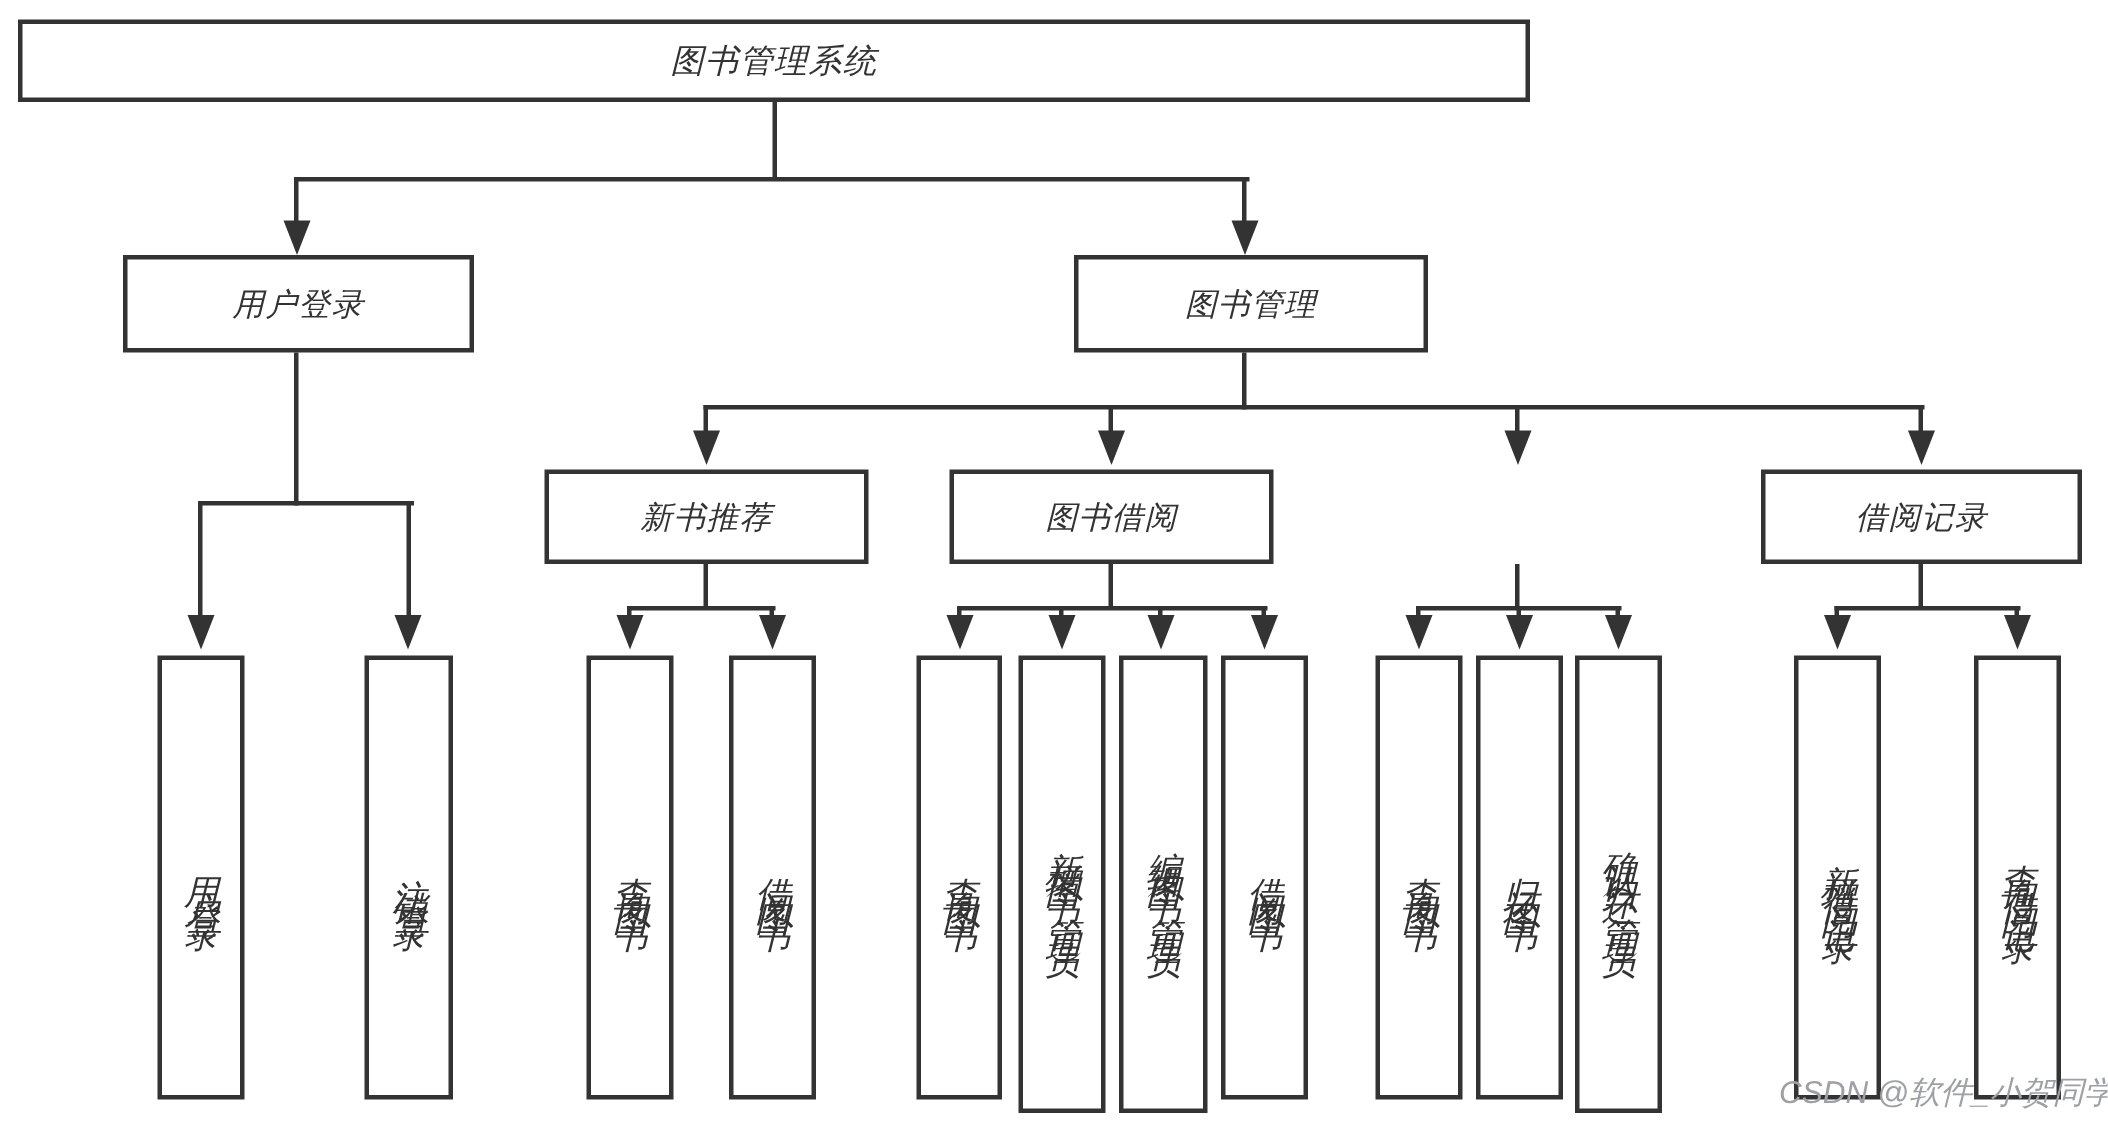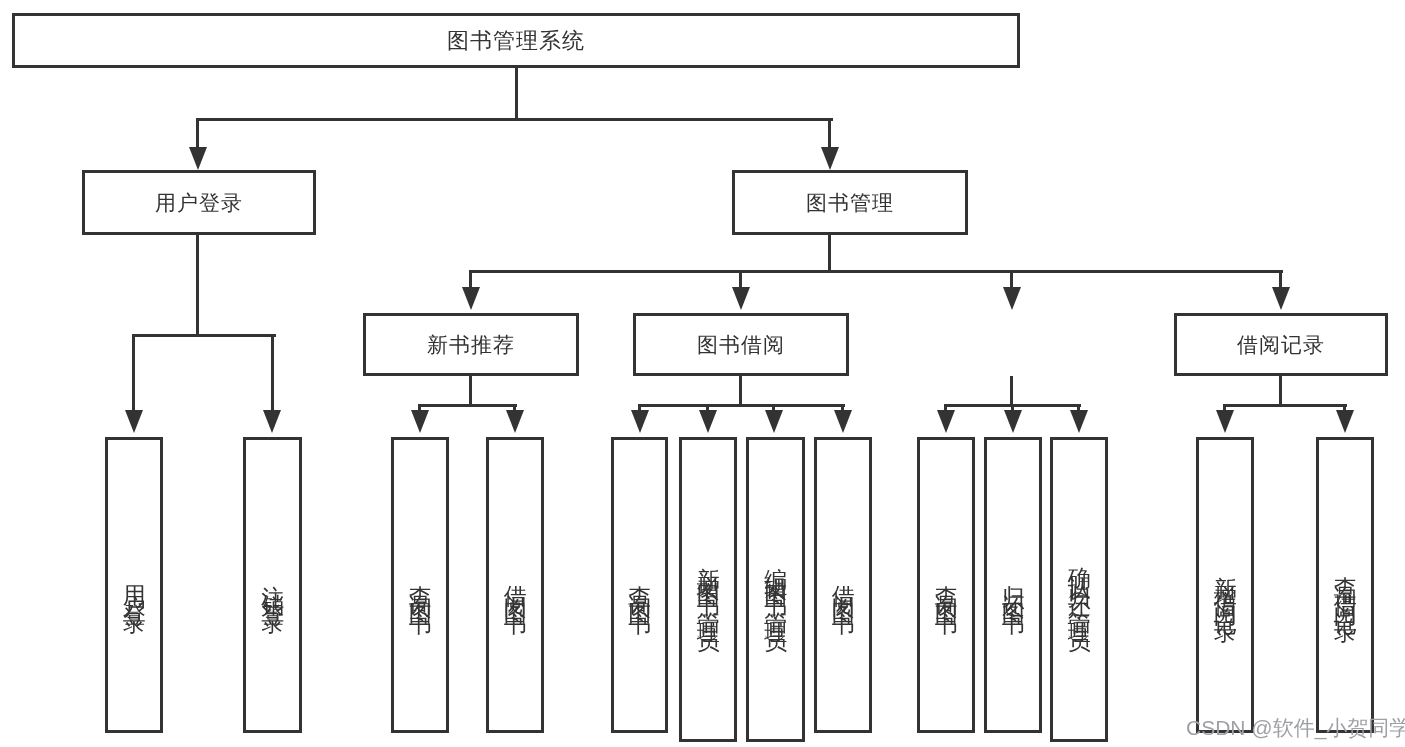--- a/index.html
+++ b/index.html
@@ -6,20 +6,21 @@
   body {
     background: var(--background, #ffffff);
     font-family: "Liberation Sans", "DejaVu Sans", sans-serif;
   }
   .canvas {
     position: relative;
     width: 1405px;
     height: 747px;
     background: var(--background, #ffffff);
     overflow: hidden;
+    font-style: italic;
   }
   .box {
     position: absolute;
     box-sizing: border-box;
     border: 3px solid var(--line, #333333);
     background: #ffffff;
     display: flex;
     align-items: center;
     justify-content: center;
     color: var(--text, #333333);
@@ -73,21 +74,21 @@
   <div class="line" style="left:515px;top:68px;width:3px;height:52px"></div>
   <div class="line" style="left:196px;top:118px;width:637px;height:3px"></div>
   <div class="line" style="left:196px;top:118px;width:3px;height:33px"></div>
   <div class="arrow" style="left:189px;top:147px"></div>
   <div class="line" style="left:828px;top:118px;width:3px;height:33px"></div>
   <div class="arrow" style="left:821px;top:147px"></div>
 
   <div class="box hbox" style="left:82px;top:170px;width:234px;height:65px">
     <span>用户登录</span>
   </div>
-  <div class="box hbox" style="left:732px;top:170px;width:236px;height:65px">
+  <div class="box hbox" style="left:716px;top:170px;width:236px;height:65px">
     <span>图书管理</span>
   </div>
 
   <div class="line" style="left:196px;top:235px;width:3px;height:102px"></div>
   <div class="line" style="left:132px;top:334px;width:144px;height:3px"></div>
   <div class="line" style="left:132px;top:334px;width:3px;height:80px"></div>
   <div class="arrow" style="left:125px;top:410px"></div>
   <div class="line" style="left:271px;top:334px;width:3px;height:80px"></div>
   <div class="arrow" style="left:263px;top:410px"></div>
 

